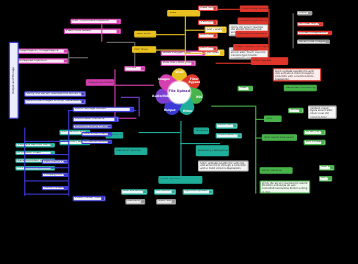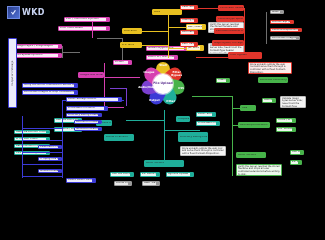--- a/index.html
+++ b/index.html
@@ -74,26 +74,20 @@
   .hub-core{position:absolute;left:50%;top:50%;width:20px;height:20px;margin:-10px 0 0 -10px;
       background:#fff;border-radius:50%;display:flex;align-items:center;justify-content:center;
       box-shadow:0 0 0 1px rgba(255,255,255,.55);}
   .hub-core span{font-size:3.1px;font-weight:bold;color:#5b2f8f;text-align:center;line-height:1.15;}
 </style>
 </head>
 <body>
 
 <div id="canvas">
 
-  <div class="logo">
-    <span class="logo-mark">
-        <i></i>
-      </span>
-    <span class="logo-text">WKD</span>
-  </div>
 
   <div id="hub">
     <div class="pet" style="transform:rotate(0deg);background:#e8c020;">
         <span style="transform:rotate(0deg);">Shell</span>
       </div>
     <div class="pet" style="transform:rotate(51deg);background:#e0352b;">
         <span style="transform:rotate(-51deg);">Filter Bypass</span>
       </div>
     <div class="pet" style="transform:rotate(103deg);background:#47b34a;">
         <span style="transform:rotate(-103deg);">XSS</span>

